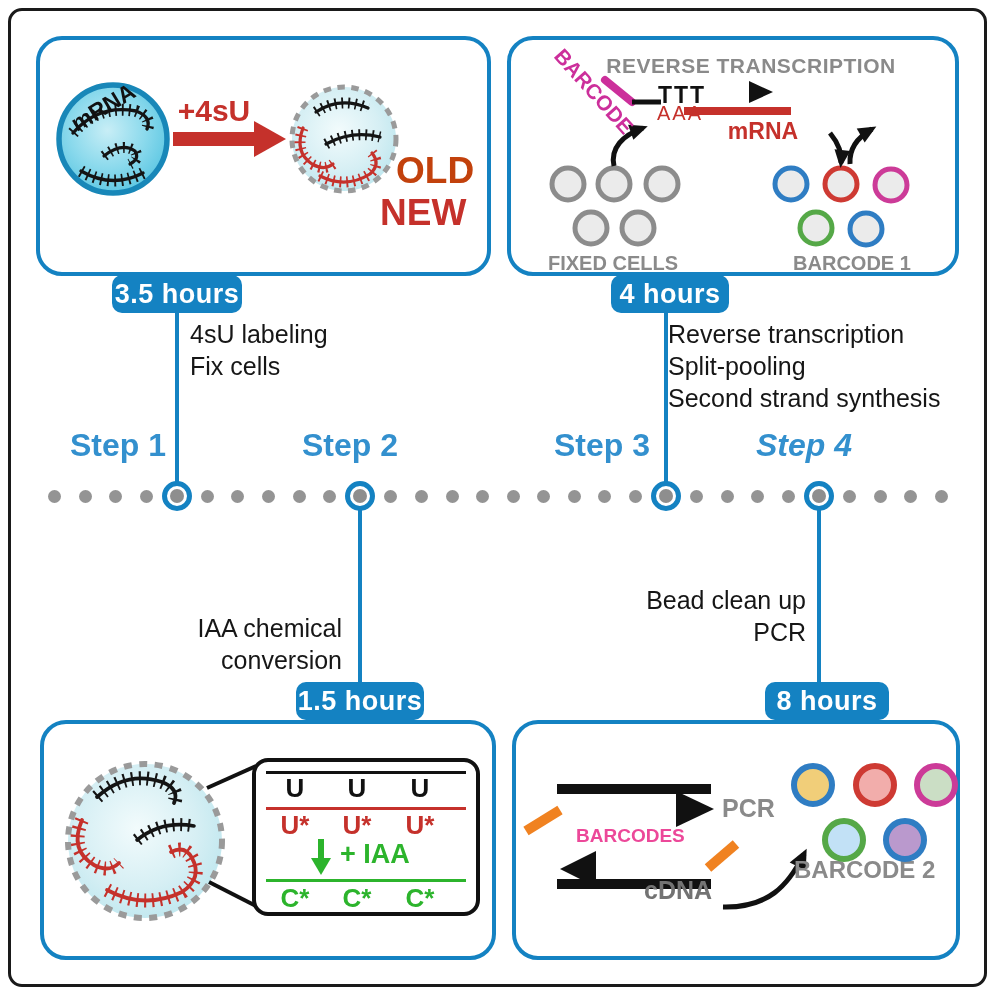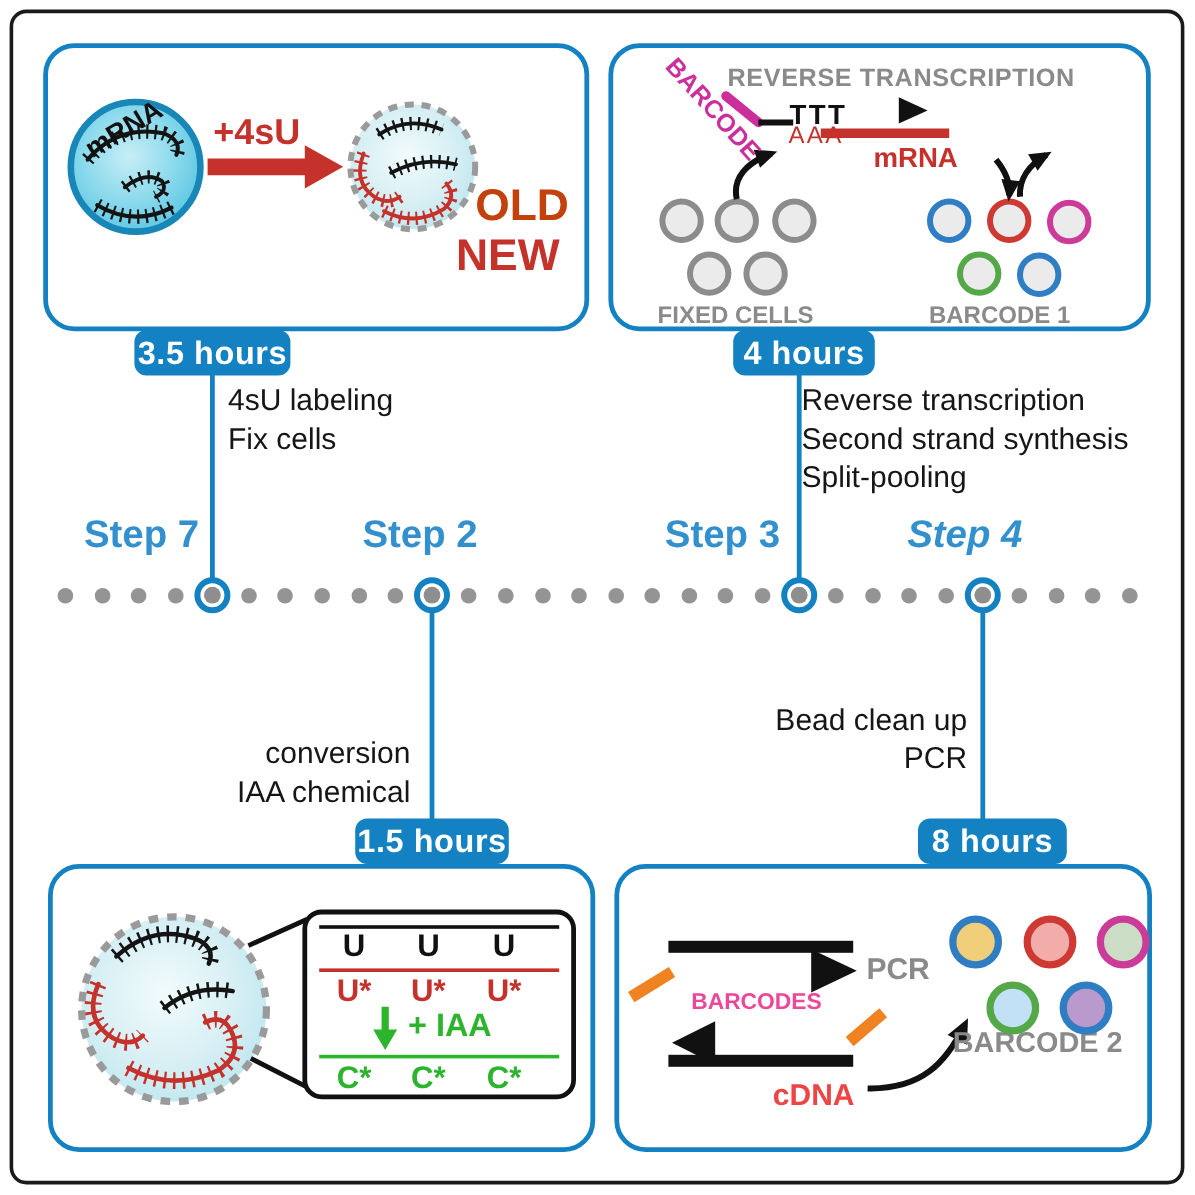--- a/index.html
+++ b/index.html
@@ -159,52 +159,52 @@
         <path d="M 319,93 C 328,104 331,114 330,123" fill="none" stroke="#111" stroke-width="5" marker-end="url(#ah1)"></path>
         <path d="M 339,124 C 338,109 347,97 361,89" fill="none" stroke="#111" stroke-width="5" marker-end="url(#ah1)"></path>
       </g>
     </svg>
     <div class="lbl gray-lbl" style="left:95px; top:14px; width:290px; text-align:center; font-size:21px; letter-spacing:0.5px;">REVERSE TRANSCRIPTION</div>
     <div class="lbl" style="left:56px; top:4px; transform:rotate(48deg); transform-origin:left top; font-size:21px; font-weight:bold; color:#CC2F9B;">BARCODE</div>
     <div class="lbl" style="left:147px; top:42px; font-size:23px; font-weight:bold; letter-spacing:2px; color:#111;">TTT</div>
     <div class="lbl" style="left:146px; top:62px; font-size:20px; font-weight:normal; letter-spacing:2px; color:#C5312B;">AAA</div>
     <div class="lbl" style="left:212px; top:78px; width:80px; text-align:center; font-size:23px; font-weight:bold; color:#C5312B;">mRNA</div>
     <div class="lbl gray-lbl" style="left:12px; top:212px; width:180px; text-align:center; font-size:20px;">FIXED CELLS</div>
-    <div class="lbl gray-lbl" style="left:232px; top:212px; width:180px; text-align:center; font-size:20px;">BARCODE 1</div>
+    <div class="lbl gray-lbl" style="left:251px; top:212px; width:180px; text-align:center; font-size:20px;">BARCODE 1</div>
   </div>
 
   <div class="badge" style="left:112px; top:275px; width:130px;">3.5 hours</div>
   <div class="badge" style="left:611px; top:275px; width:118px;">4 hours</div>
   <div class="badge" style="left:296px; top:682px; width:128px;">1.5 hours</div>
   <div class="badge" style="left:765px; top:682px; width:124px;">8 hours</div>
 
   <div class="vline" style="left:175px; top:310px; height:174px;"></div>
   <div class="vline" style="left:664px; top:310px; height:174px;"></div>
   <div class="vline" style="left:358px; top:508px; height:176px;"></div>
   <div class="vline" style="left:817px; top:508px; height:176px;"></div>
 
   <div class="tasks" style="left:190px; top:318px;">
     <div>4sU labeling</div>
     <div>Fix cells</div>
   </div>
   <div class="tasks" style="left:668px; top:318px;">
     <div>Reverse transcription</div>
+    <div>Split-pooling</div>
     <div>Second strand synthesis</div>
-    <div>Split-pooling</div>
   </div>
   <div class="tasks" style="left:140px; top:612px; width:202px; text-align:right;">
+    <div>IAA chemical</div>
     <div>conversion</div>
-    <div>IAA chemical</div>
   </div>
   <div class="tasks" style="left:556px; top:584px; width:250px; text-align:right;">
     <div>Bead clean up</div>
     <div>PCR</div>
   </div>
 
-  <div class="step-label" style="left:36px; width:130px; text-align:right;">Step 7</div>
+  <div class="step-label" style="left:36px; width:130px; text-align:right;">Step 1</div>
   <div class="step-label" style="left:287px; width:126px; text-align:center;">Step 2</div>
   <div class="step-label" style="left:522px; width:128px; text-align:right;">Step 3</div>
   <div class="step-label" style="left:741px; width:126px; text-align:center;font-style:italic;">Step 4</div>
 
   <div class="dotrow">
     <span class="dot"></span>
       <span class="dot"></span>
       <span class="dot"></span>
       <span class="dot"></span>
       <span class="dot"></span>
@@ -316,21 +316,21 @@
       <g>
         <polygon points="80,127 44,145 80,163" fill="#111"></polygon>
         <line x1="78" y1="145" x2="196" y2="145" stroke="url(#fadeB)" stroke-width="10"></line>
         <line x1="192" y1="144" x2="220" y2="120" stroke="#F08221" stroke-width="10"></line>
         <rect x="41" y="155" width="154" height="10" fill="#111"></rect>
       </g>
       <path d="M 207,183 C 252,184 272,162 288,130" fill="none" stroke="#111" stroke-width="5" marker-end="url(#ah2)"></path>
     </svg>
     <div class="lbl gray-lbl" style="left:206px; top:70px; font-size:25px;">PCR</div>
     <div class="lbl" style="left:60px; top:101px; font-size:19px; font-weight:bold; color:#ec4899;">BARCODES</div>
-    <div class="lbl" style="left:128px; top:175px; font-size:25px; font-weight:bold; color:#ef4444;">cDNA</div>
+    <div class="lbl" style="left:128px; top:152px; font-size:25px; font-weight:bold; color:#737373;">cDNA</div>
     <div class="lbl gray-lbl" style="left:278px; top:132px; width:166px; text-align:left; font-size:24px;">BARCODE 2</div>
     <div class="bcell" style="left: 275px; top: 39px; border-color: rgb(47, 125, 195); background-color: rgb(241, 206, 121);"></div>
     <div class="bcell" style="left: 337px; top: 39px; border-color: rgb(206, 58, 51); background-color: rgb(242, 173, 171);"></div>
     <div class="bcell" style="left: 398px; top: 39px; border-color: rgb(204, 59, 152); background-color: rgb(203, 222, 197);"></div>
     <div class="bcell" style="left: 306px; top: 94px; border-color: rgb(85, 168, 71); background-color: rgb(194, 225, 246);"></div>
     <div class="bcell" style="left: 367px; top: 94px; border-color: rgb(47, 125, 195); background-color: rgb(186, 153, 205);"></div>
   </div>
 
 </div>
 

